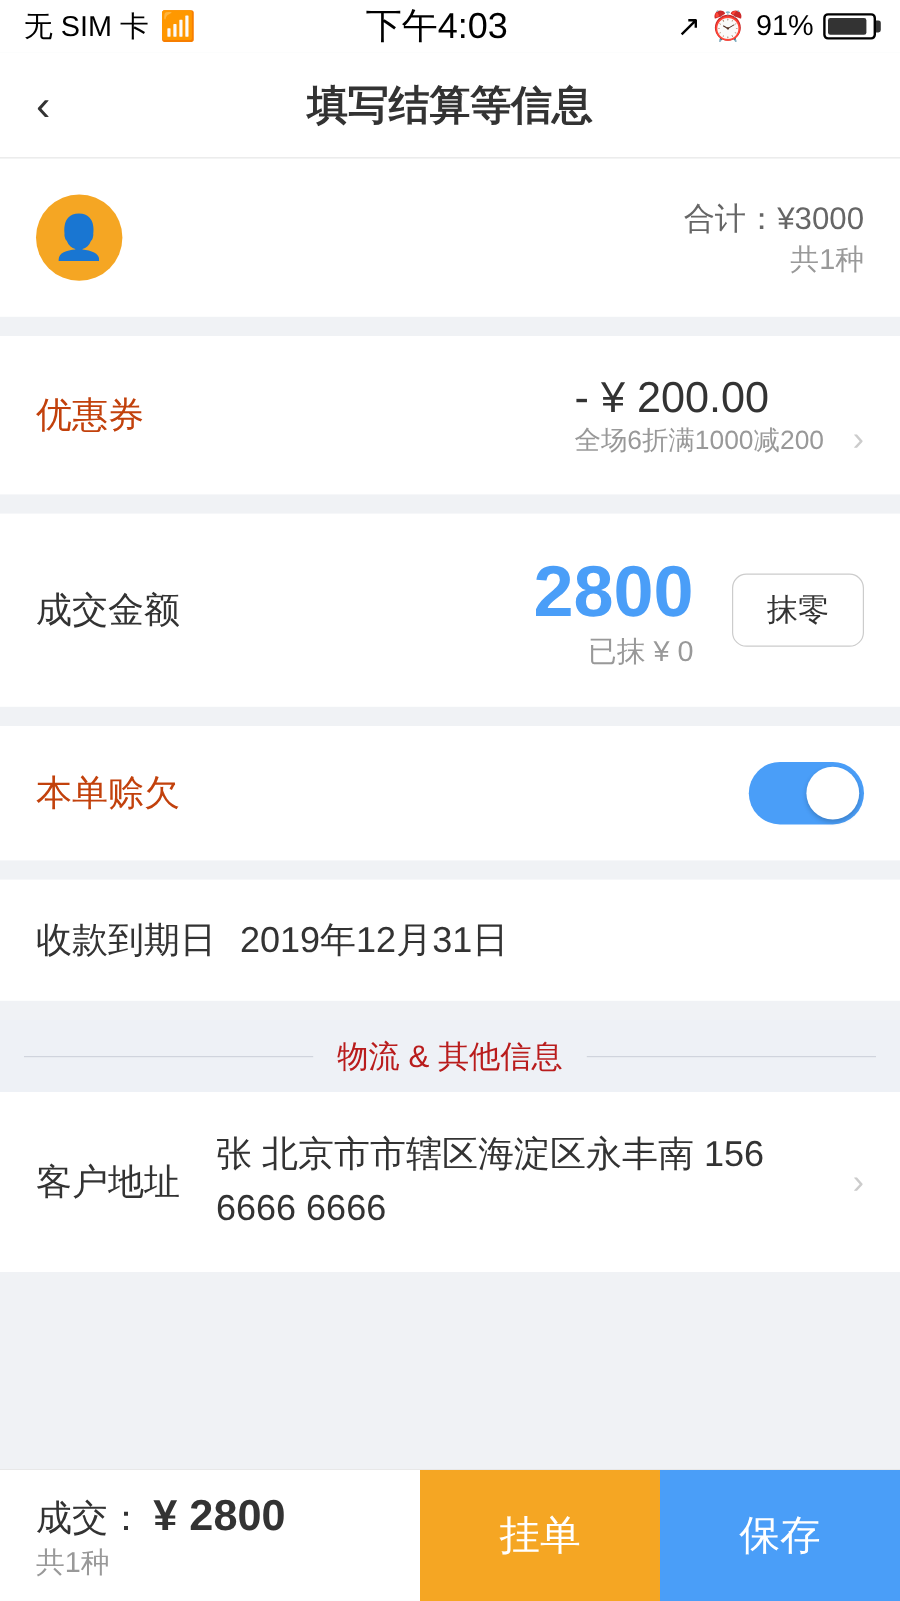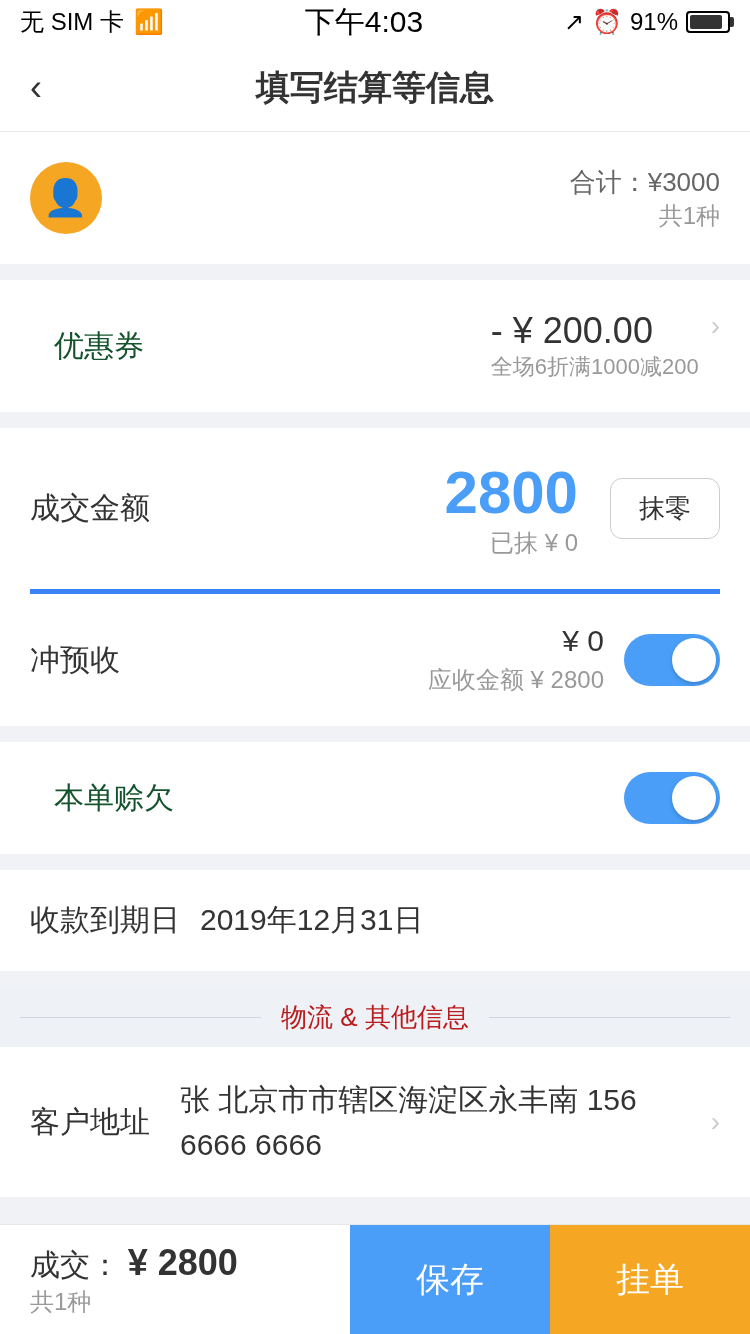--- a/index.html
+++ b/index.html
@@ -106,27 +106,26 @@
     .section-row {
       display: flex;
       align-items: center;
       justify-content: space-between;
       padding: 30px 30px;
       border-bottom: 1px solid #f0f0f0;
     }
     .section-row:last-child { border-bottom: none; }
     .row-label {
       font-size: 30px;
-      color: #14532d;
-      margin-left: 24px;
+      color: #c2410c;
     }
     .row-right {
       display: flex;
-      align-items: flex-start;
-      gap: 12px;
+      align-items: flex-end;
+      gap: 24px;
     }
     .coupon-amount {
       font-size: 36px;
       color: #333;
       font-weight: 500;
     }
     .coupon-sub {
       font-size: 22px;
       color: #999;
       text-align: right;
@@ -398,32 +397,20 @@
       <div class="deal-label">成交金额</div>
       <div class="deal-amount-right">
         <div>
           <div class="deal-amount-value">2800</div>
           <div class="deal-sub">已抹  ¥ 0</div>
         </div>
         <button class="round-btn">抹零</button>
       </div>
     </div>
 
-    <div class="deal-row">
-      <div class="deal-label">冲预收</div>
-      <div class="toggle-group">
-        <div class="prepay-right">
-          <div class="prepay-amount">¥ 0</div>
-          <div class="prepay-sub">应收金额 ¥ 2800</div>
-        </div>
-        <div class="toggle">
-          <div class="toggle-knob"></div>
-        </div>
-      </div>
-    </div>
   </div>
 
   <div class="section">
     <div class="section-row">
       <div class="row-label">本单赊欠</div>
       <div class="row-right">
         <div class="toggle">
           <div class="toggle-knob"></div>
         </div>
       </div>
@@ -450,15 +437,15 @@
 </div>
 
 <div class="bottom-bar">
   <div class="bottom-summary">
     <div>
       <span class="bottom-deal">成交：</span>
       <span class="bottom-deal-amount">¥ 2800</span>
     </div>
     <div class="bottom-count">共1种</div>
   </div>
+  <div class="bottom-btn btn-hold">挂单</div>
   <div class="bottom-btn btn-save">保存</div>
-  <div class="bottom-btn btn-hold">挂单</div>
 </div>
 
 </body></html>

